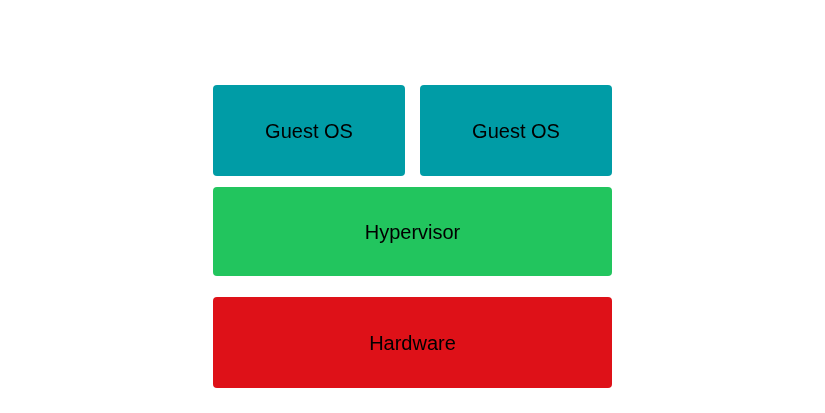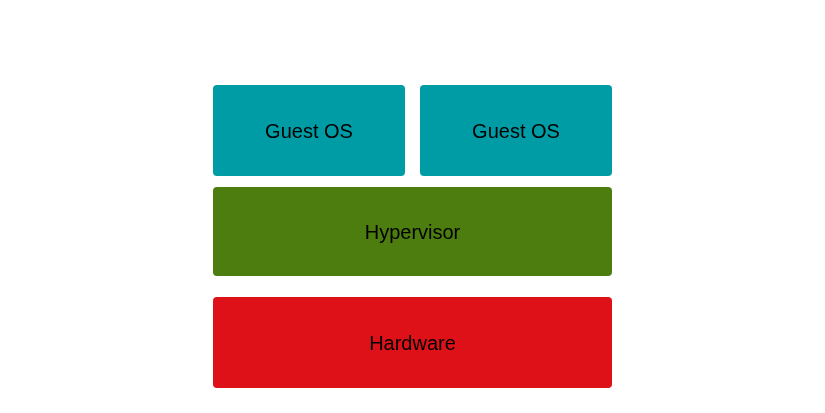--- a/index.html
+++ b/index.html
@@ -63,21 +63,21 @@
     height: 91px;
     background: #009CA6;
   }
 
   
   #hypervisor-layer {
     left: 213px;
     top: 187px;
     width: 399px;
     height: 89px;
-    background: #4d7c0f;
+    background: #22c55e;
   }
 
   
   #hardware-layer {
     left: 213px;
     top: 285px;
     width: 399px;
     height: 91px;
     background: #DE1118;
     margin-top: 12px;

